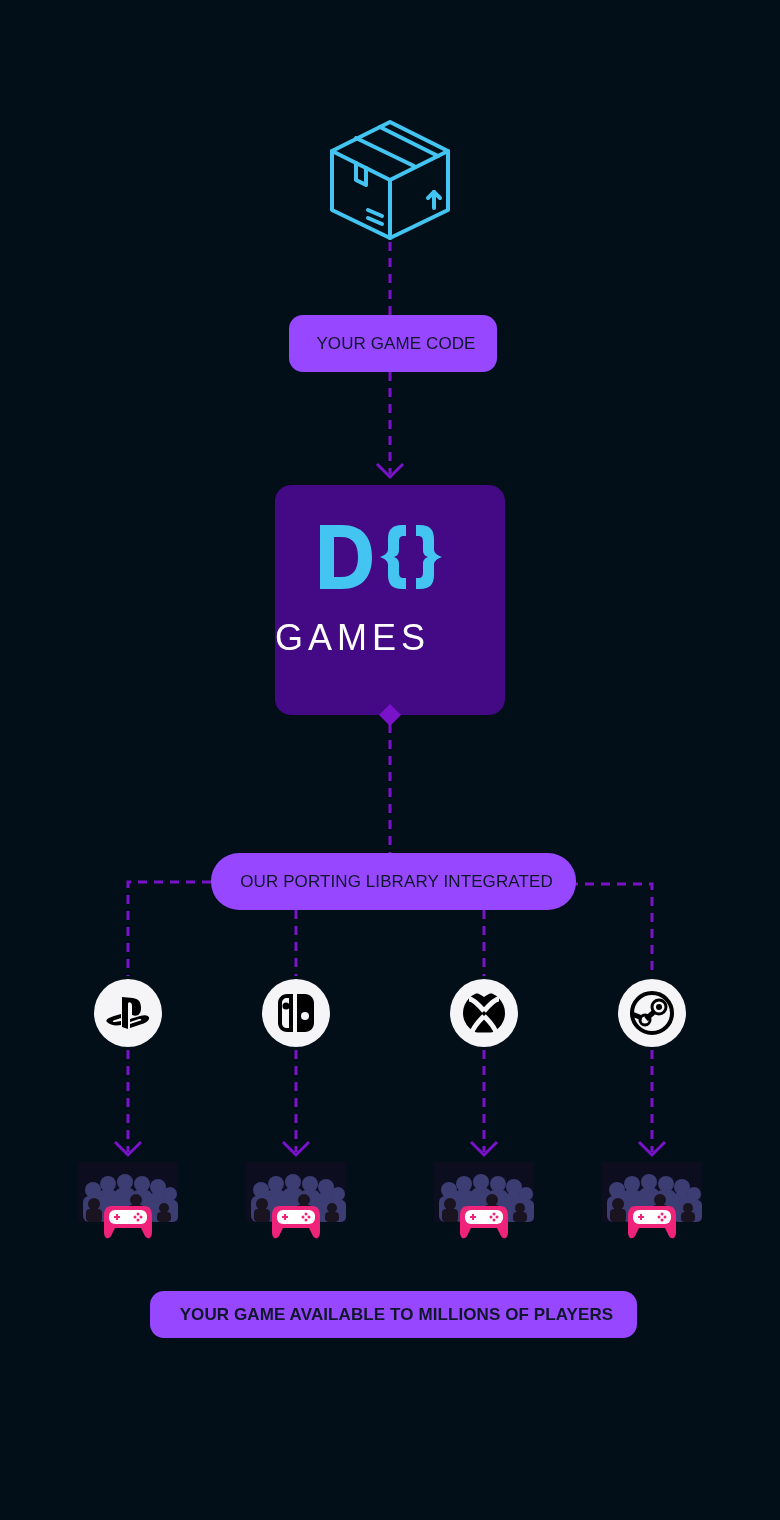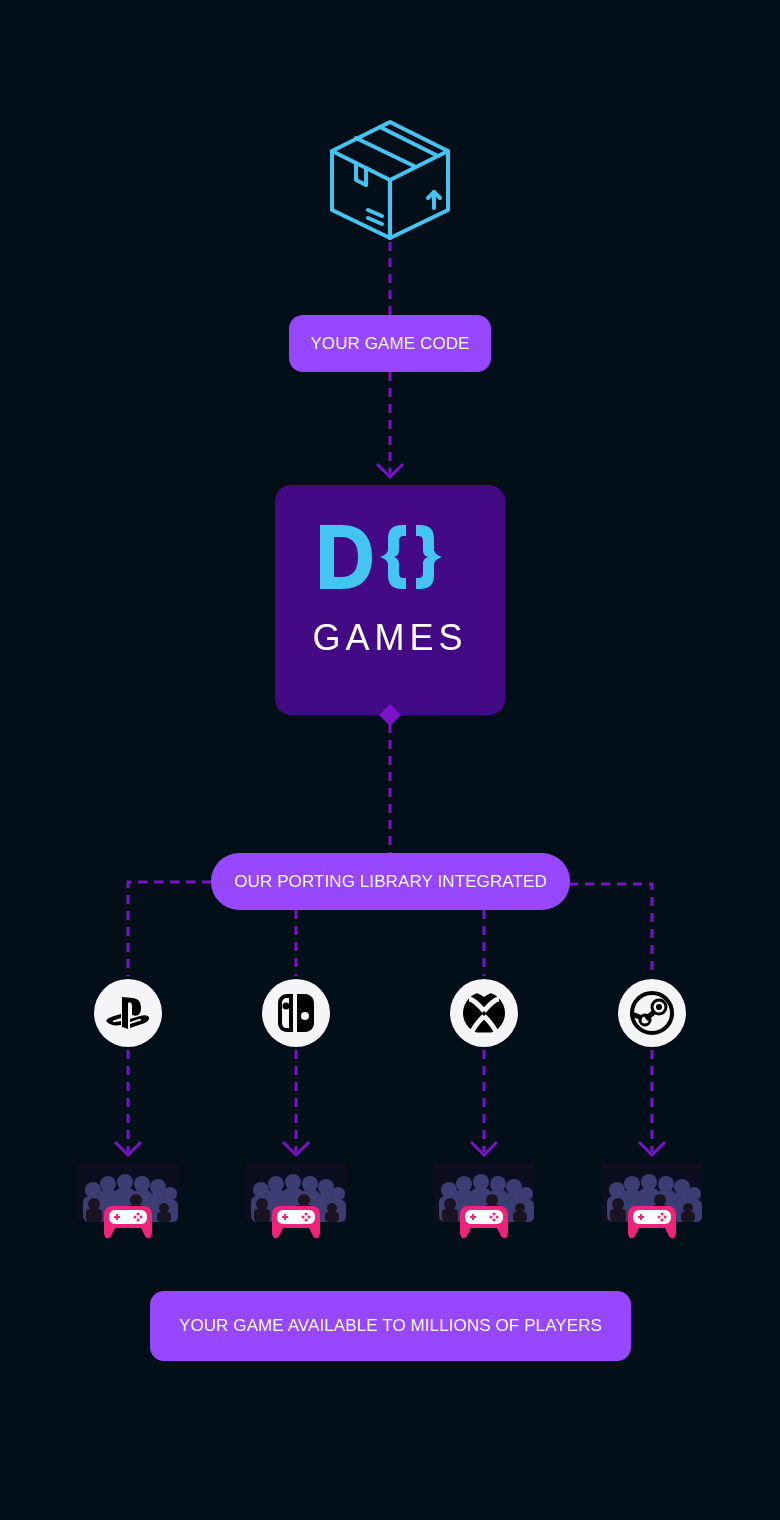--- a/index.html
+++ b/index.html
@@ -1,22 +1,22 @@
 <!DOCTYPE html>
 <html><head>
 <meta charset="utf-8">
 <style>
   html,body{margin:0;padding:0;}
   body{width:780px;height:1520px;background:#020f19;position:relative;overflow:hidden;font-family:"Liberation Sans",sans-serif;}
   .abs{position:absolute;}
-  .pill{position:absolute;background:#9747ff;color:#ffffff;border-radius:14px;display:flex;align-items:center;justify-content:center;font-size:17px;font-weight:500;letter-spacing:0.1px;white-space:nowrap;}
+  .pill{position:absolute;background:#9747ff;color:#0f172a;border-radius:14px;display:flex;align-items:center;justify-content:center;font-size:17px;font-weight:500;letter-spacing:0.1px;white-space:nowrap;padding-left:6px;}
   svg.lines{position:absolute;left:0;top:0;}
   .logo-box{position:absolute;left:275px;top:485px;width:230px;height:230px;background:#440984;border-radius:16px;}
   .logo-d{position:absolute;left:0;right:0;top:40px;text-align:center;}
-  .logo-games{position:absolute;left:0;right:0;top:132px;text-align:center;color:#fff;font-size:36px;letter-spacing:5px;font-weight:400;}
+  .logo-games{position:absolute;left:0;right:0;top:132px;text-align:left;color:#fff;font-size:36px;letter-spacing:5px;font-weight:400;}
   .platform{position:absolute;width:68px;height:68px;border-radius:50%;background:#f5f5f7;display:flex;align-items:center;justify-content:center;}
   .players{position:absolute;width:100px;height:80px;}
 </style>
 </head>
 <body>
 
 <svg class="lines" width="780" height="1520">
   <g stroke="#7a12c9" stroke-width="3" fill="none" stroke-dasharray="9 7">
     <line x1="390" y1="242" x2="390" y2="315"></line>
     <line x1="390" y1="372" x2="390" y2="474"></line>
@@ -168,13 +168,13 @@
   <use href="#players-art"></use>
   <path d="M34 44 H66 C72 44 74 48 74 54 V70 C74 78 68 78 66 72 L63 66 H37 L34 72 C32 78 26 78 26 70 V54 C26 48 28 44 34 44 Z" fill="#f0237a"></path>
   <rect x="31" y="48" width="38" height="14" rx="6" fill="#fff"></rect>
   <path d="M36 55 H42 M39 52 V58" stroke="#f0237a" stroke-width="2"></path>
   <circle cx="60" cy="52" r="1.5" fill="#f0237a"></circle>
     <circle cx="63" cy="55" r="1.5" fill="#f0237a"></circle>
     <circle cx="57" cy="55" r="1.5" fill="#f0237a"></circle>
     <circle cx="60" cy="58" r="1.5" fill="#f0237a"></circle>
 </svg>
 
-<div class="pill" style="left:150px;top:1291px;width:481px;height:70px;">YOUR GAME AVAILABLE TO MILLIONS OF PLAYERS</div>
+<div class="pill" style="left:150px;top:1291px;width:481px;height:47px;font-weight:bold;">YOUR GAME AVAILABLE TO MILLIONS OF PLAYERS</div>
 
 </body></html>

